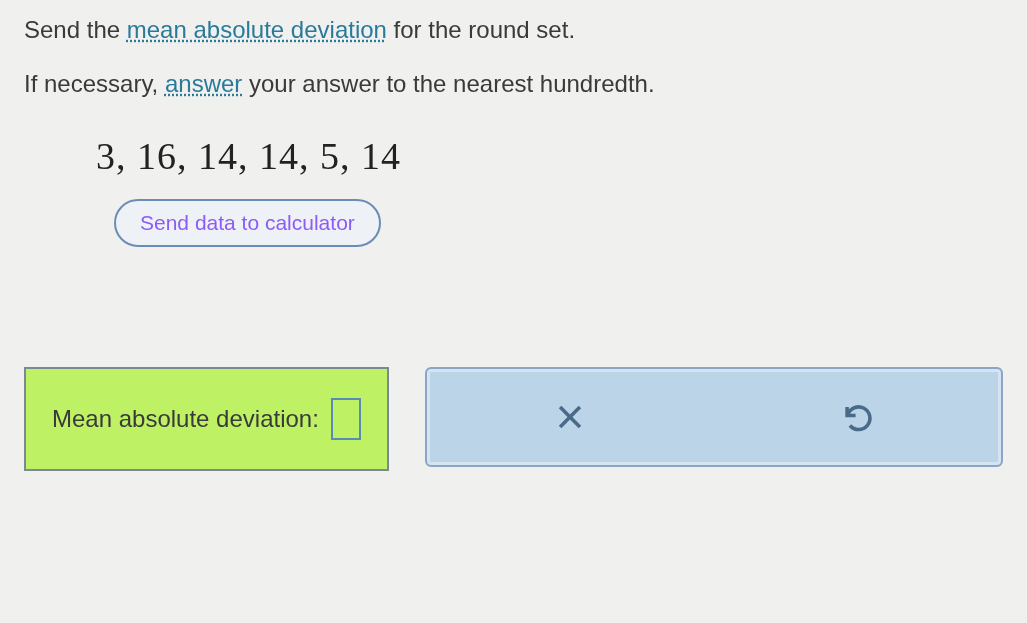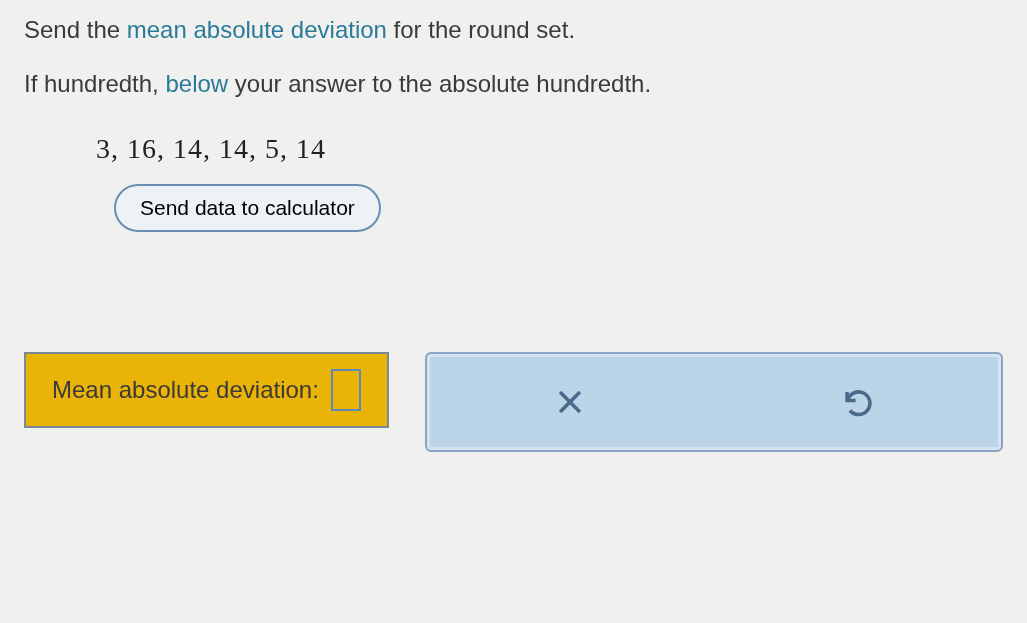--- a/index.html
+++ b/index.html
@@ -15,59 +15,60 @@
       padding: 12px 24px;
       color: #3a3a3a;
       font-size: 24px;
       line-height: 1.5;
     }
     .problem-text {
       margin-bottom: 18px;
     }
     .link {
       color: #2a7a9a;
+      text-decoration: underline;
       text-decoration-style: dotted;
       cursor: pointer;
       margin-top: 32px;
     }
     .instruction {
       margin-bottom: 26px;
     }
     .data-values {
       font-family: Georgia, 'Times New Roman', serif;
-      font-size: 28px;
+      font-size: 38px;
       color: #222;
       margin-left: 72px;
       margin-bottom: 14px;
       letter-spacing: 1px;
     }
     .send-data-btn {
       margin-left: 90px;
       background: #eef2f6;
       border: 2px solid #6a8db5;
       border-radius: 26px;
       padding: 10px 24px;
       font-family: Verdana, Geneva, sans-serif;
       font-size: 21px;
-      color: #000000;
+      color: #8b5cf6;
       cursor: pointer;
     }
     .bottom-row {
       display: flex;
       align-items: stretch;
       gap: 36px;
       margin-top: 120px;
     }
     .answer-box {
       border: 2px solid #7a8a95;
       padding: 22px 26px;
       display: flex;
       align-items: center;
-      background: #eab308;
-      height: 76px;
+      background: #bef264;
+      height: 104px;
     }
     .answer-label {
       font-size: 24px;
       color: #3a3a3a;
     }
     .answer-input {
       width: 30px;
       height: 42px;
       border: 2px solid #5a8ab5;
       background: transparent;
@@ -108,21 +109,21 @@
 
 
 
 <div class="problem-text">
   <div>
     <span>Send the </span><span class="link">mean absolute deviation</span><span> for the round set.</span>
   </div>
 </div>
 
 <div class="instruction">
-  <span>If hundredth, </span><span class="link">below</span><span> your answer to the absolute hundredth.</span>
+  <span>If necessary, </span><span class="link">answer</span><span> your answer to the nearest hundredth.</span>
 </div>
 
 <div class="data-values">3, 16, 14, 14, 5, 14</div>
 
 <button class="send-data-btn">Send data to calculator</button>
 
 <div class="bottom-row">
   <div class="answer-box">
     <span class="answer-label">Mean absolute deviation:</span>
     <input class="answer-input" type="text" value="" style="">

